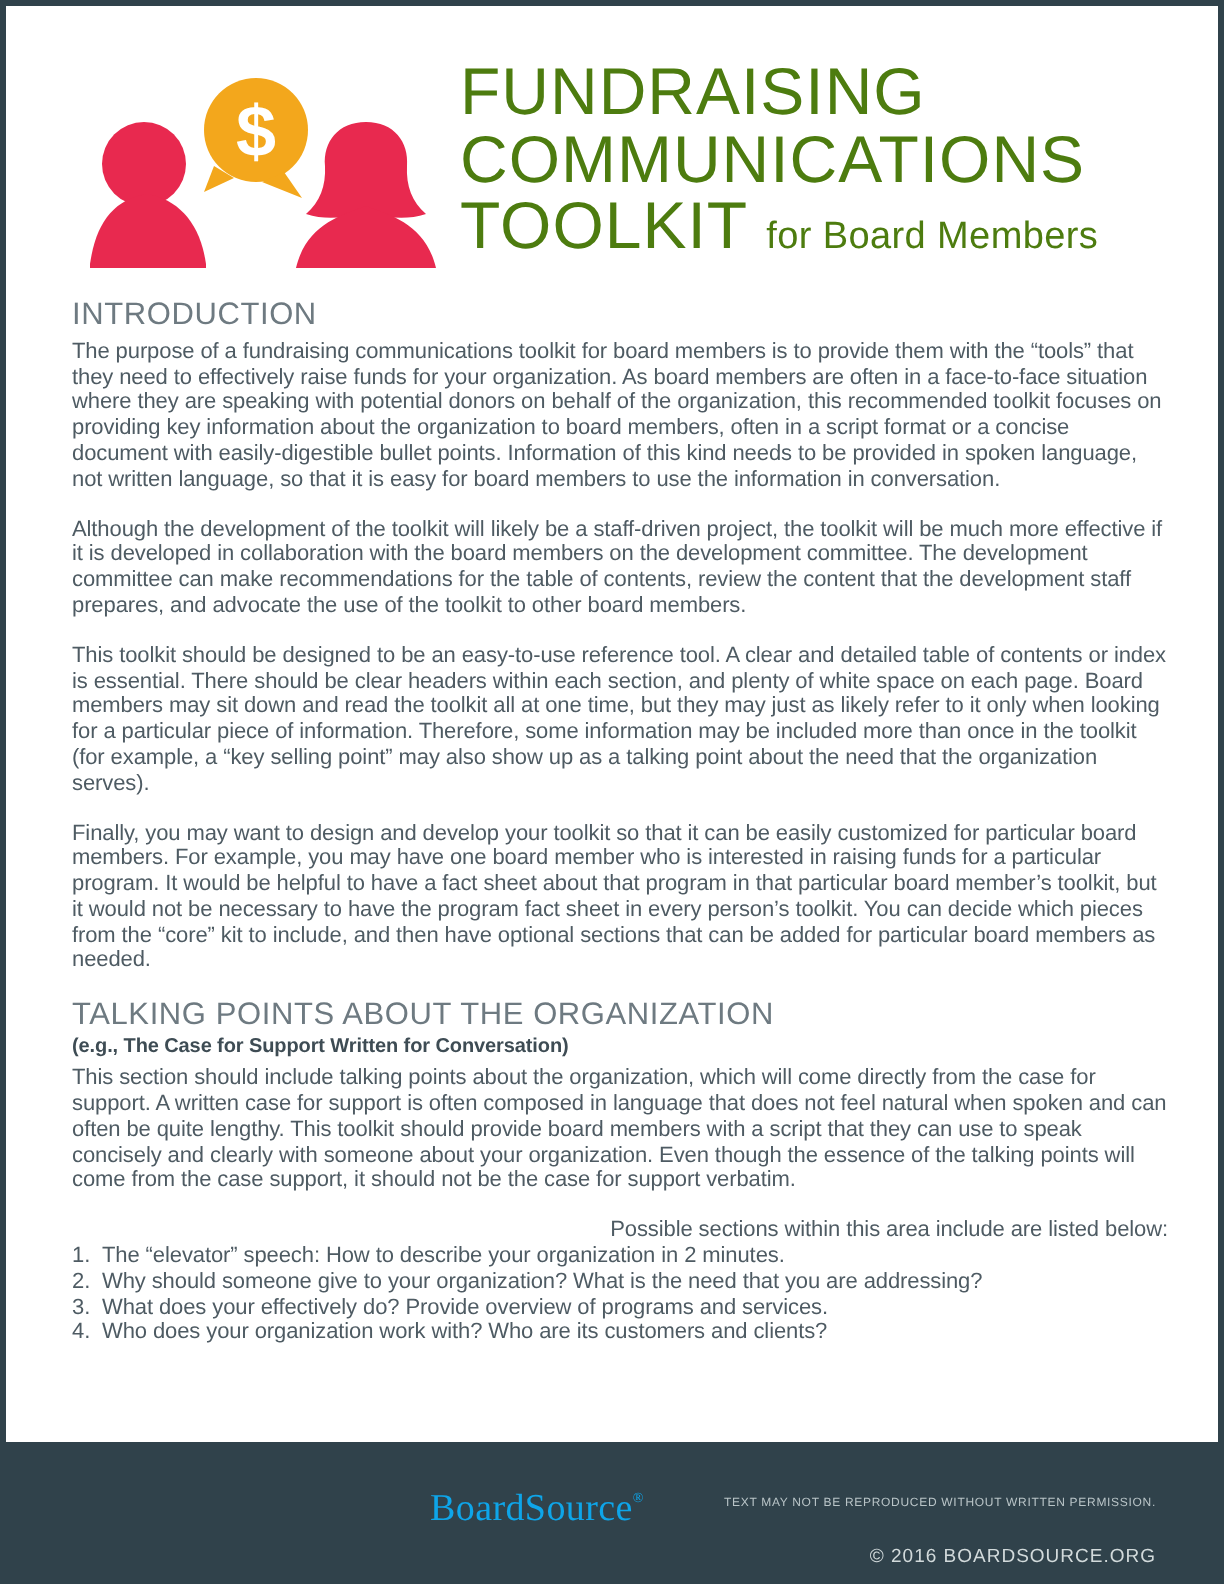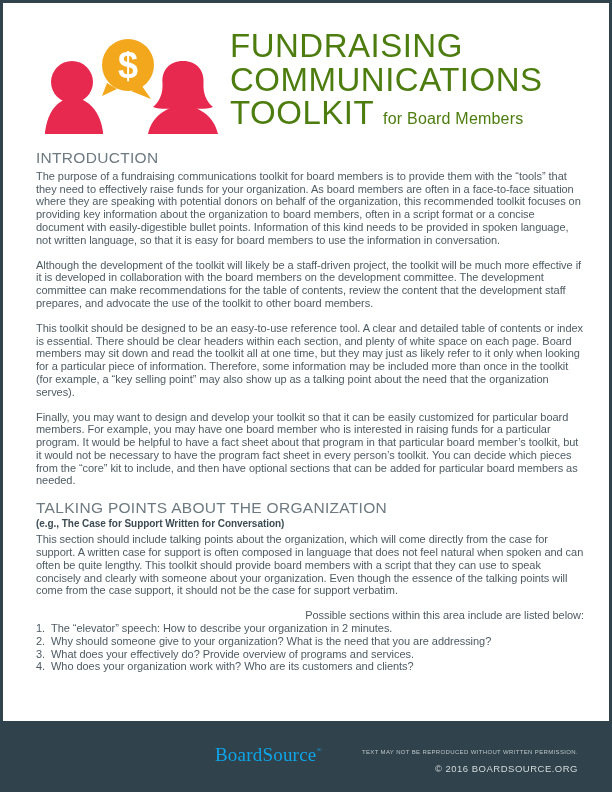--- a/index.html
+++ b/index.html
@@ -32,21 +32,21 @@
   }
   .title-line {
     font-size: 33px;
     line-height: 33.5px;
     font-weight: 400;
     letter-spacing: 0.5px;
     white-space: nowrap;
   }
   .title-row3 { display: flex; align-items: baseline; gap: 9px; }
   .title-suffix {
-    font-size: 16px;
+    font-size: 19px;
     letter-spacing: 0.2px;
     font-weight: 400;
     white-space: nowrap;
   }
 
   
   .content {
     position: absolute;
     left: 33px;
     top: 146px;
@@ -104,21 +104,21 @@
     top: 28px;
     text-align: right;
   }
   .footer-notice {
     font-size: 6px;
     letter-spacing: 0.35px;
     color: #b9c4c7;
     white-space: nowrap;
   }
   .footer-copyright {
-    margin-top: 8px;
+    margin-top: 18px;
     font-size: 9.5px;
     letter-spacing: 0.5px;
     color: #d2dadb;
     white-space: nowrap;
   }
 </style>
 </head>
 <body>
 
 <div class="page">

